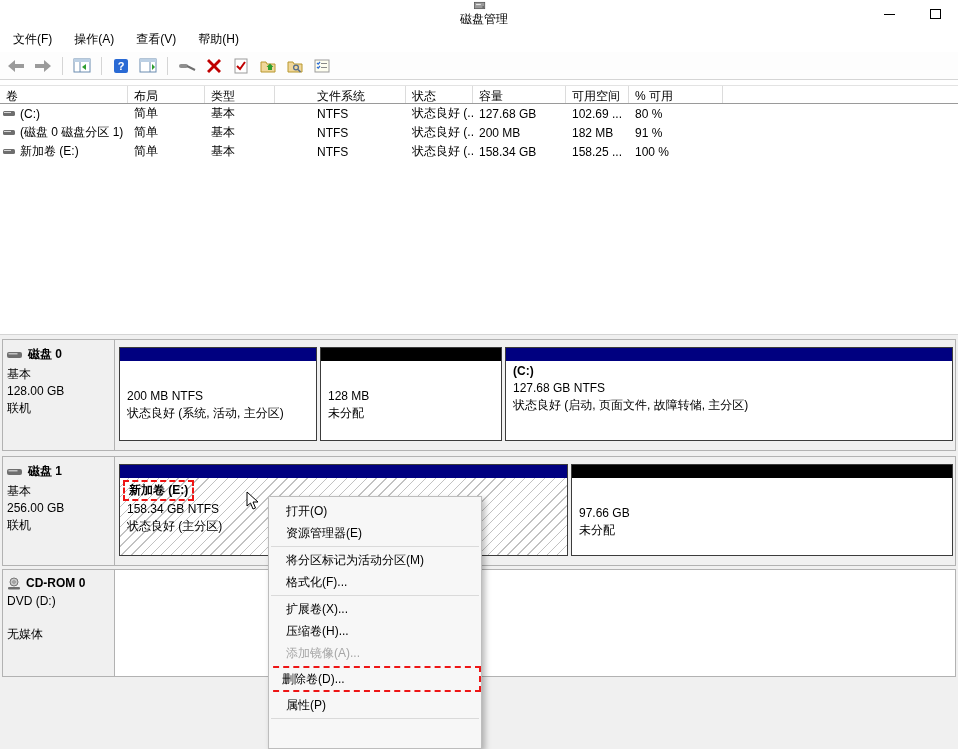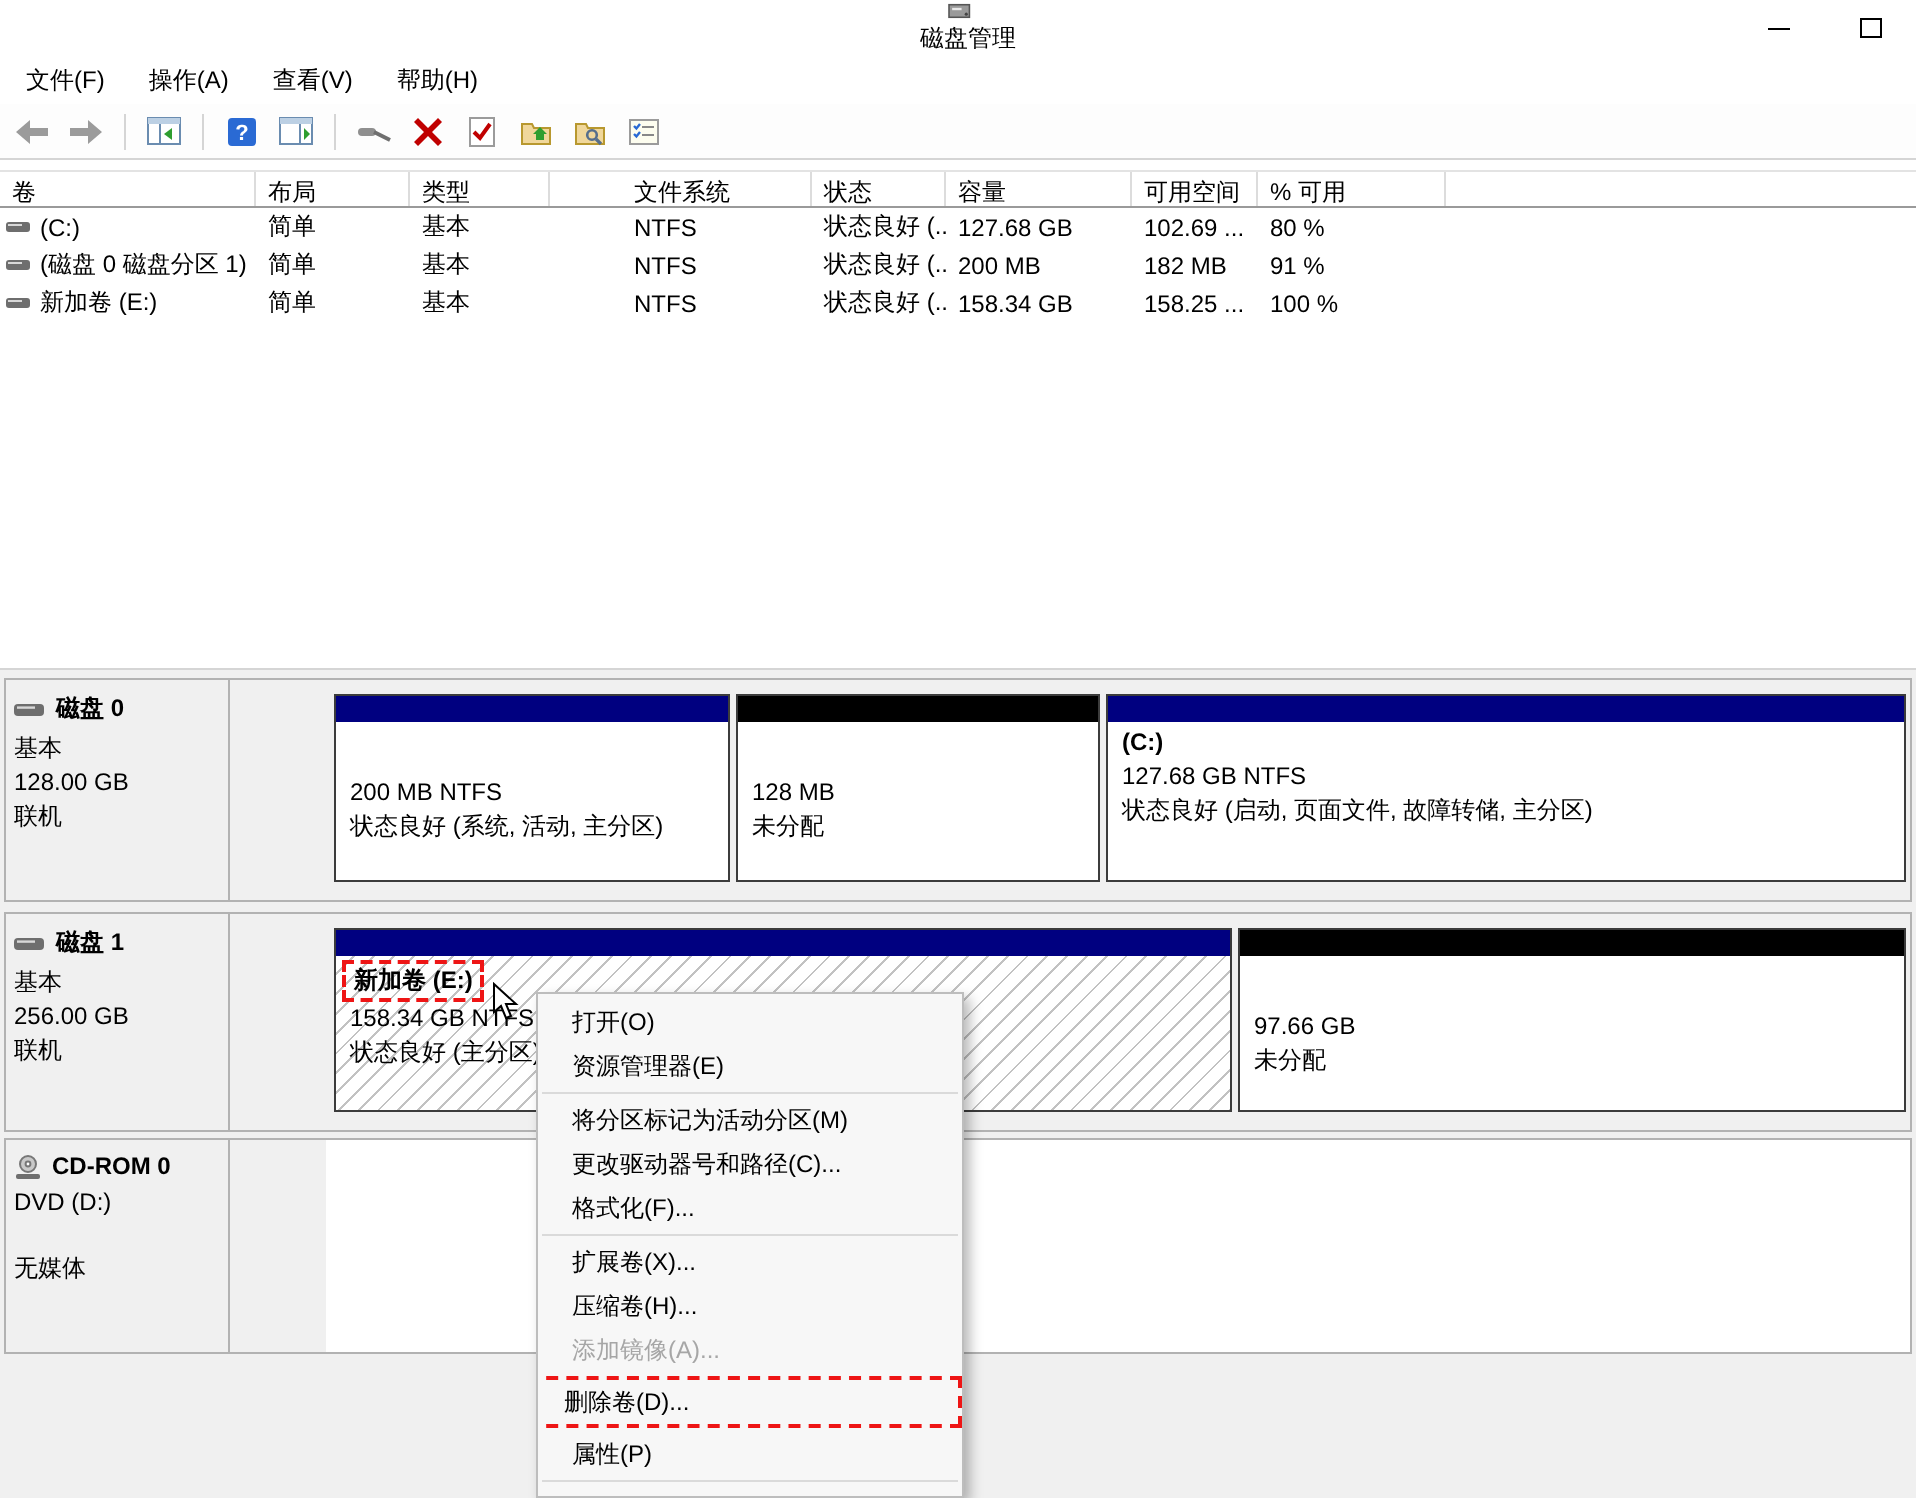--- a/index.html
+++ b/index.html
@@ -15,21 +15,21 @@
   .titlebar .app-icon { width:16px; height:14px; margin-right:8px; }
   .title-text { font-size:12px; }
   .win-btn { position:absolute; top:0; width:46px; height:28px;
     display:flex; align-items:center; justify-content:center; background:#fff; }
   .win-btn.min { right:46px; }
   .win-btn.max { right:0; }
   .glyph-min { width:11px; height:1px; background:#000; display:block; }
   .glyph-max { width:11px; height:10px; border:1px solid #000; display:block; }
   
   .menubar { position:absolute; top:28px; left:0; right:0; height:24px;
-    display:flex; align-items:center; padding-left:2px; background:#fff; }
+    display:flex; padding-left:2px; background:#fff; }
   .menu-item { padding:3px 11px; }
   
   .toolbar { position:absolute; top:52px; left:0; right:0; height:28px;
     display:flex; align-items:center; padding-left:6px; gap:7px;
     background:#fdfdfd; border-bottom:1px solid #d5d5d5; }
   .tb-sep { width:1px; height:18px; background:#d5d5d5; margin:0 2px; }
   .tb-btn { width:20px; height:20px; display:flex; align-items:center; justify-content:center; }
   
   .listpane { position:absolute; top:81px; left:0; right:0; height:253px; background:#fff; }
   .vheader { position:absolute; top:4px; left:0; right:0; height:19px; display:flex;
@@ -39,21 +39,21 @@
   .vrow { height:19px; display:flex; align-items:center; }
   .vcell { padding-left:6px; overflow:hidden; white-space:nowrap; }
   .vcell.first { display:flex; align-items:center; padding-left:3px; gap:4px; }
   .c0{width:128px;} .c1{width:77px;} .c2{width:70px;} .c3{width:95px;margin-left:36px;}
   .c4{width:67px;} .c5{width:93px;} .c6{width:63px;} .c7{width:94px;}
   .mini-disk { width:13px; height:9px; flex:0 0 13px; }
   
   .bottompane { position:absolute; top:334px; left:0; right:0; bottom:0;
     background:#f0f0f0; border-top:1px solid #d5d5d5; }
   .disk-row { position:absolute; left:2px; right:2px; display:flex;
-    background:#f0f0f0; border:1px solid #b2b2b2;gap:48px; }
+    background:#f0f0f0; border:1px solid #b2b2b2; }
   .row-disk0 { top:4px;  height:112px; }
   .row-disk1 { top:121px; height:110px; }
   .row-cdrom { top:234px; height:108px; }
   .disk-label { width:112px; flex:0 0 112px; border-right:1px solid #b2b2b2;
     padding:6px 6px 0 4px; }
   .disk-name { display:flex; align-items:center; gap:5px; font-weight:bold; margin-bottom:3px; }
   .disk-line { line-height:17px; }
   .disk-graph { flex:1; display:flex; gap:3px; padding:7px 2px 9px 4px; position:relative; }
   .part-box { border:1px solid #3c3c3c; background:#fff; display:flex; flex-direction:column; }
   .part-bar { height:13px; flex:0 0 13px; background:#000080; }
@@ -335,21 +335,20 @@
     </div>
     <div class="cdrom-area"></div>
   </div>
 </div>
 
 <div class="ctx-menu">
   <div class="ctx-item">打开(O)</div>
   <div class="ctx-item">资源管理器(E)</div>
   <div class="ctx-sep"></div>
   <div class="ctx-item">将分区标记为活动分区(M)</div>
-  <div class="ctx-item">更改驱动器号和路径(C)...</div>
   <div class="ctx-item">格式化(F)...</div>
   <div class="ctx-sep"></div>
   <div class="ctx-item">扩展卷(X)...</div>
   <div class="ctx-item">压缩卷(H)...</div>
   <div class="ctx-item disabled">添加镜像(A)...</div>
   <div class="ctx-del-wrap">
     <div class="ctx-item">删除卷(D)...</div>
   </div>
   <div class="ctx-item">属性(P)</div>
   <div class="ctx-sep"></div>

